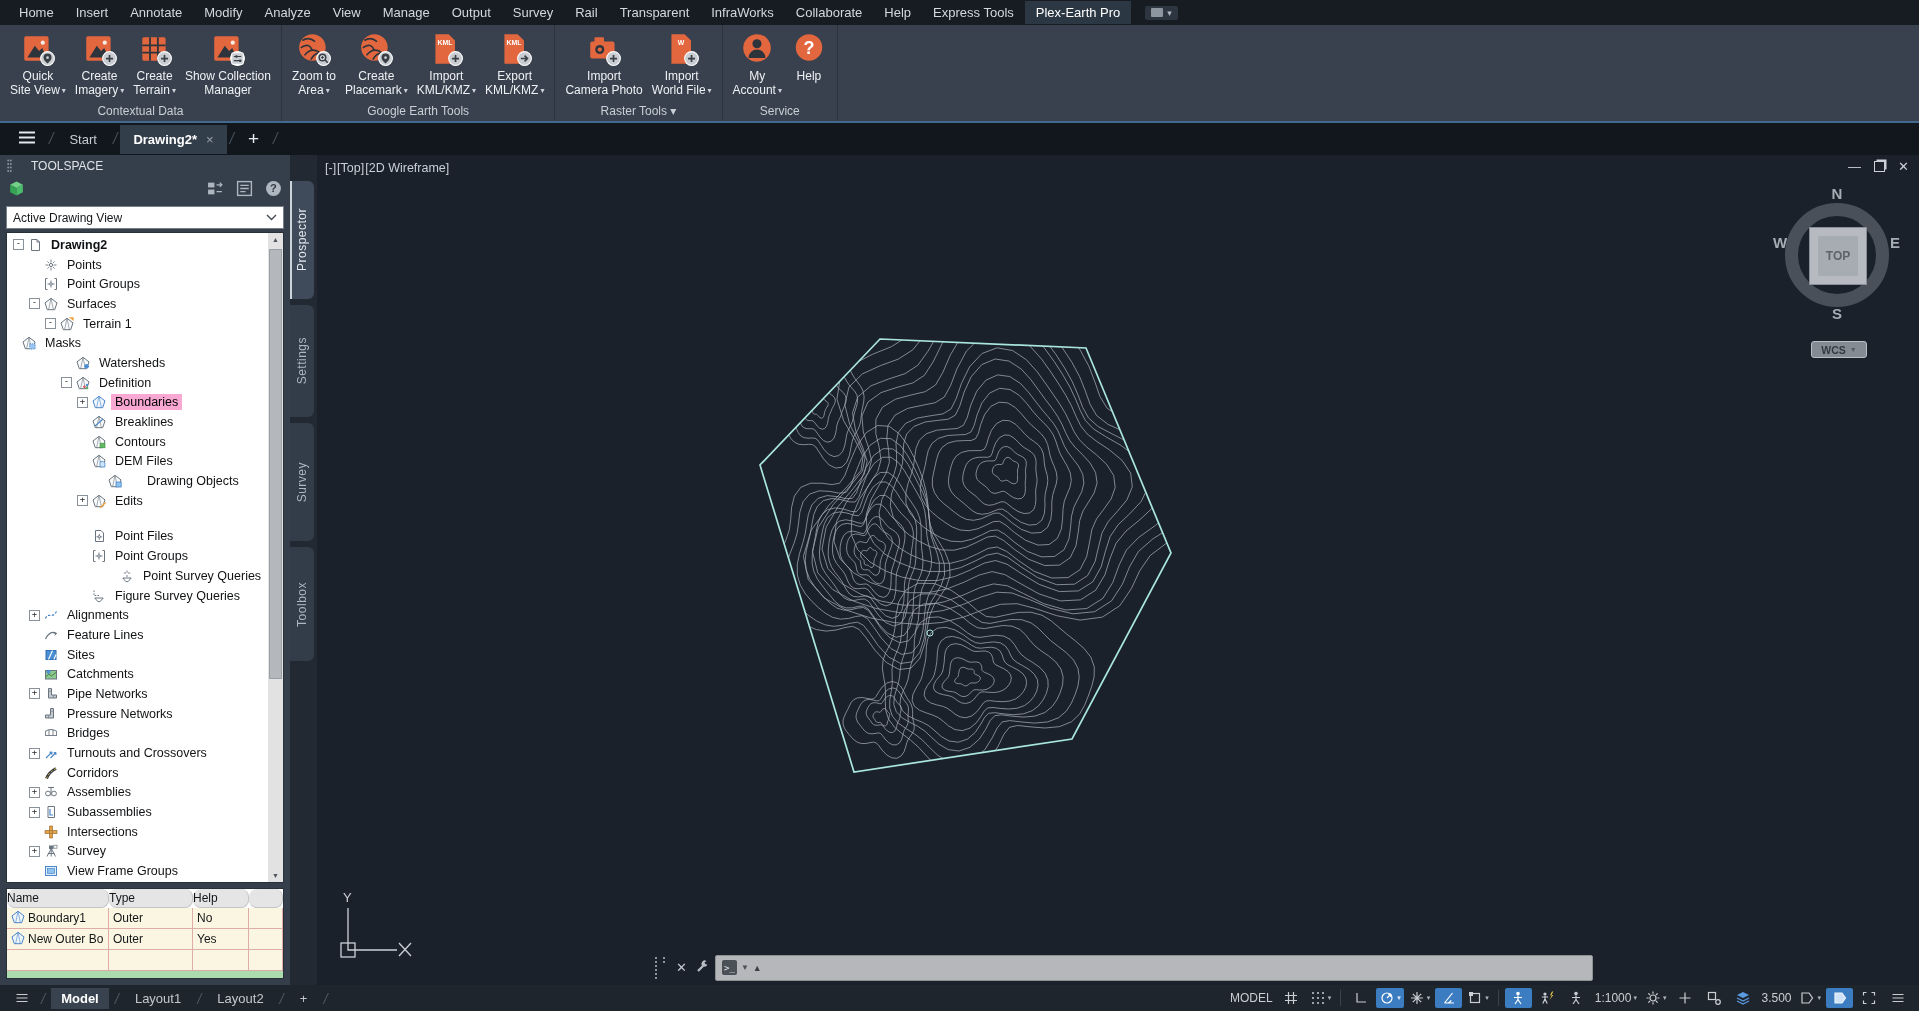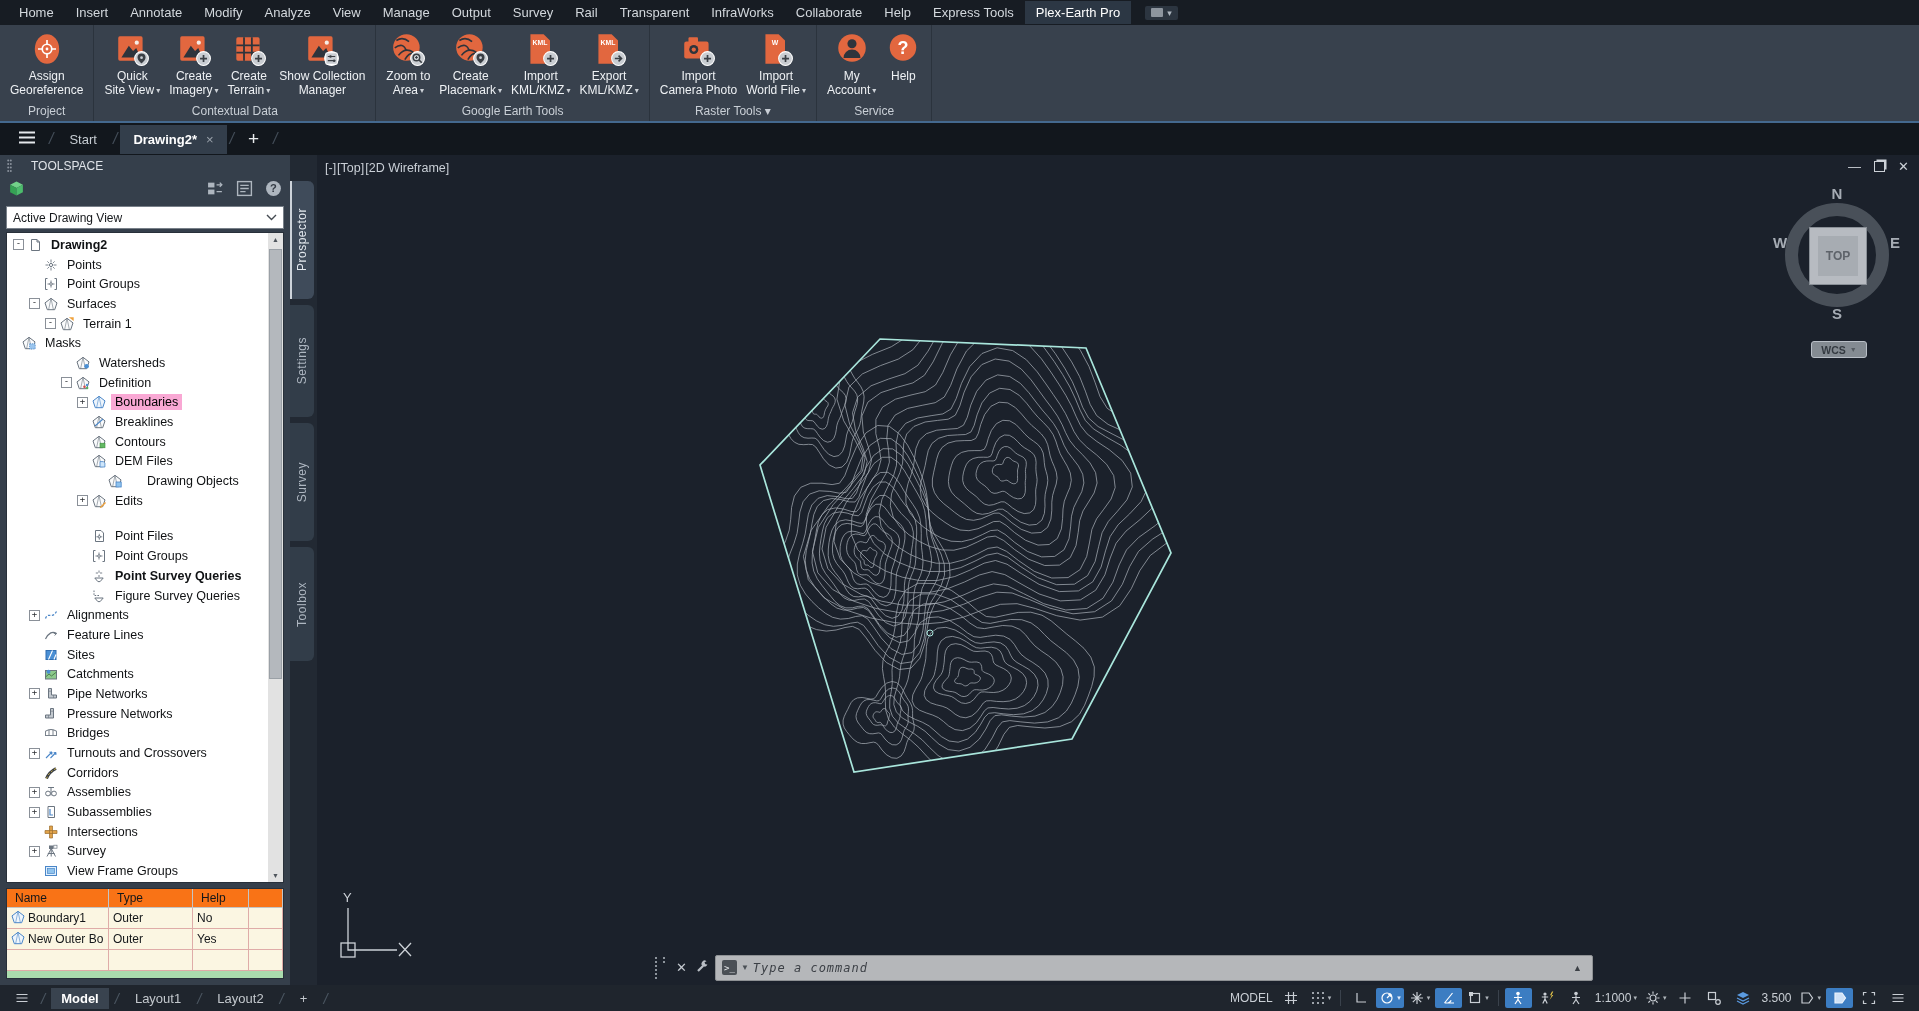--- a/index.html
+++ b/index.html
@@ -49,21 +49,21 @@
   .trow .lbl{padding:1px 4px;}
   .trow.sel .lbl{background:#f9a8d4;color:#000;}
   .trow .lbl.b{font-weight:bold;}
   .tscroll{width:15px;background:#e2e2e2;position:relative;flex:none;display:flex;flex-direction:column;
        justify-content:space-between;align-items:center;}
   .tscroll .arr{font-size:7px;color:#4f555c;padding:3px 0;}
   .tthumb{position:absolute;left:1px;right:1px;top:16px;height:66%;background:#b4b8bd;border:1px solid #9aa0a6;}
   
   .ts-grid{margin:5px 6px 6px;background:#fff;font-size:12px;border:1px solid #28303a;}
   .g-head,.g-row{display:grid;grid-template-columns:102px 84px 56px 1fr;}
-  .g-head div{background:#f97316;color:#14171a;padding:2px 8px;border-right:1px solid #c4c4c4;border-bottom:1px solid #c4c4c4;}
+  .g-head div{background:#e5e5e5;color:#14171a;padding:2px 0;border-right:1px solid #c4c4c4;border-bottom:1px solid #c4c4c4;border-radius:8px;}
   .g-row div{background:#fbf6e2;color:#14171a;padding:2px 4px;border-right:1px solid #dfaca8;border-bottom:1px solid #dfaca8;
        display:flex;align-items:center;gap:3px;height:16px;}
   .g-strip{height:7px;background:#aadcae;}
   
   .sidetabs{width:27px;background:#222933;position:relative;flex:none;}
   .stab{position:absolute;left:0;width:24px;border-radius:0 6px 6px 0;background:#323d49;color:#aeb7c1;
        display:flex;align-items:center;justify-content:center;font-size:12px;}
   .stab span{writing-mode:vertical-rl;transform:rotate(180deg);letter-spacing:.5px;}
   .stab.active{background:#3f4b5a;color:#e3e8ee;box-shadow:inset 2px 0 0 #cdd3da;}
   
@@ -139,37 +139,20 @@
         <span>▾</span>
       </span>
     </div>
 
   <div class="ribbon">
       <div class="rgroup">
         <div class="rbuttons">
           <div class="rbtn">
             <span class="ricon">
               <svg width="36" height="36" viewBox="0 0 34 34">
-                <ellipse cx="17" cy="17" rx="11.5" ry="14" fill="#e2673f"></ellipse>
-                <circle cx="17" cy="17" r="4.5" fill="none" stroke="#fff" stroke-width="1.6"></circle>
-                <path d="M17 8.5v4.5M17 21v4.5M8.5 17h4.5M21 17h4.5" stroke="#fff" stroke-width="1.6"></path>
-                <circle cx="17" cy="17" r="1.3" fill="#fff"></circle>
-              </svg>
-            </span>
-            <div class="rlbl">Assign</div>
-            <div class="rlbl">Georeference</div>
-          </div>
-        </div>
-        <div class="rglabel">Project</div>
-      </div>
-      <div class="rgroup">
-        <div class="rbuttons">
-          <div class="rbtn">
-            <span class="ricon">
-              <svg width="36" height="36" viewBox="0 0 34 34">
                 <rect x="4" y="5" width="23" height="23" rx="1.5" fill="#e2673f"></rect>
                 <circle cx="21.5" cy="11" r="2" fill="#f7ece5"></circle>
                 <path d="M7 25L14 14l4 5 3-3 4 9z" fill="#2e343c"></path>
                 <circle cx="26" cy="26" r="6.5" fill="#c9cdd2" stroke="#ffffff"></circle>
                 <path d="M26 21.3a3.8 3.8 0 0 1 3.8 3.8c0 2.8-3.8 5.6-3.8 5.6s-3.8-2.8-3.8-5.6A3.8 3.8 0 0 1 26 21.3z" fill="#3a3f45"></path>
                 <circle cx="26" cy="25.2" r="1.3" fill="#c9cdd2"></circle>
               </svg>
             </span>
             <div class="rlbl">Quick</div>
             <div class="rlbl">Site View<span class="rcaret">▾</span></div>
@@ -572,21 +555,21 @@
               <span class="texp-sp"></span>
               <span class="ticon">
                 <svg width="14" height="14" viewBox="0 0 14 14">
                   <path d="M3.5 1.5h-2v11h2M10.5 1.5h2v11h-2" fill="none" stroke="#6b7580"></path>
                   <circle cx="7" cy="7" r="1.3" fill="none" stroke="#6b7580"></circle>
                   <path d="M7 3.5v2M7 8.5v2M3.5 7h2M8.5 7h2" stroke="#6b7580" stroke-width=".9"></path>
                 </svg>
               </span>
               <span class="lbl">Point Groups</span>
             </div>
-            <div class="trow" style="padding-left: 70px; font-weight: bold;">
+            <div class="trow" style="padding-left: 98px;">
               <span class="texp-sp"></span>
               <span class="ticon">
                 <svg width="14" height="14" viewBox="0 0 14 14">
                   <path d="M7 1.5v2.3M7 6v2M3.8 4h2.2M8 4h2.2" stroke="#6b7580" stroke-width=".9"></path>
                   <path d="M2.8 9h8.4l-3.1 3.6H5.9z" fill="none" stroke="#6b7580"></path>
                 </svg>
               </span>
               <span class="lbl">Point Survey Queries</span>
             </div>
             <div class="trow" style="padding-left: 70px;">
@@ -930,21 +913,20 @@
         <span class="cmd-x">✕</span>
         <span class="cmd-wrench">
           <svg width="14" height="14" viewBox="0 0 14 14">
               <path d="M3 12 L8.2 6.8" stroke="#b9bec5" stroke-width="2.2"></path>
               <path d="M11.5 2.2a3 3 0 1 0 .9 3.4l-2-.4-.9-2z" fill="#b9bec5"></path>
             </svg>
         </span>
         <div class="cmd-field">
           <span class="cmd-prompt-icon">&gt;_</span>
           <span class="cmd-car">▼</span>
-          <span class="cmd-text">Type a command</span>
           <span class="cmd-up">▲</span>
         </div>
       </div>
     </div>
   </div>
 
   <div class="statusbar">
     <div class="sb-left">
         <span class="sb-item">
           <svg width="16" height="16" viewBox="0 0 16 16" fill="none" stroke="currentColor" stroke-width="1.2">

